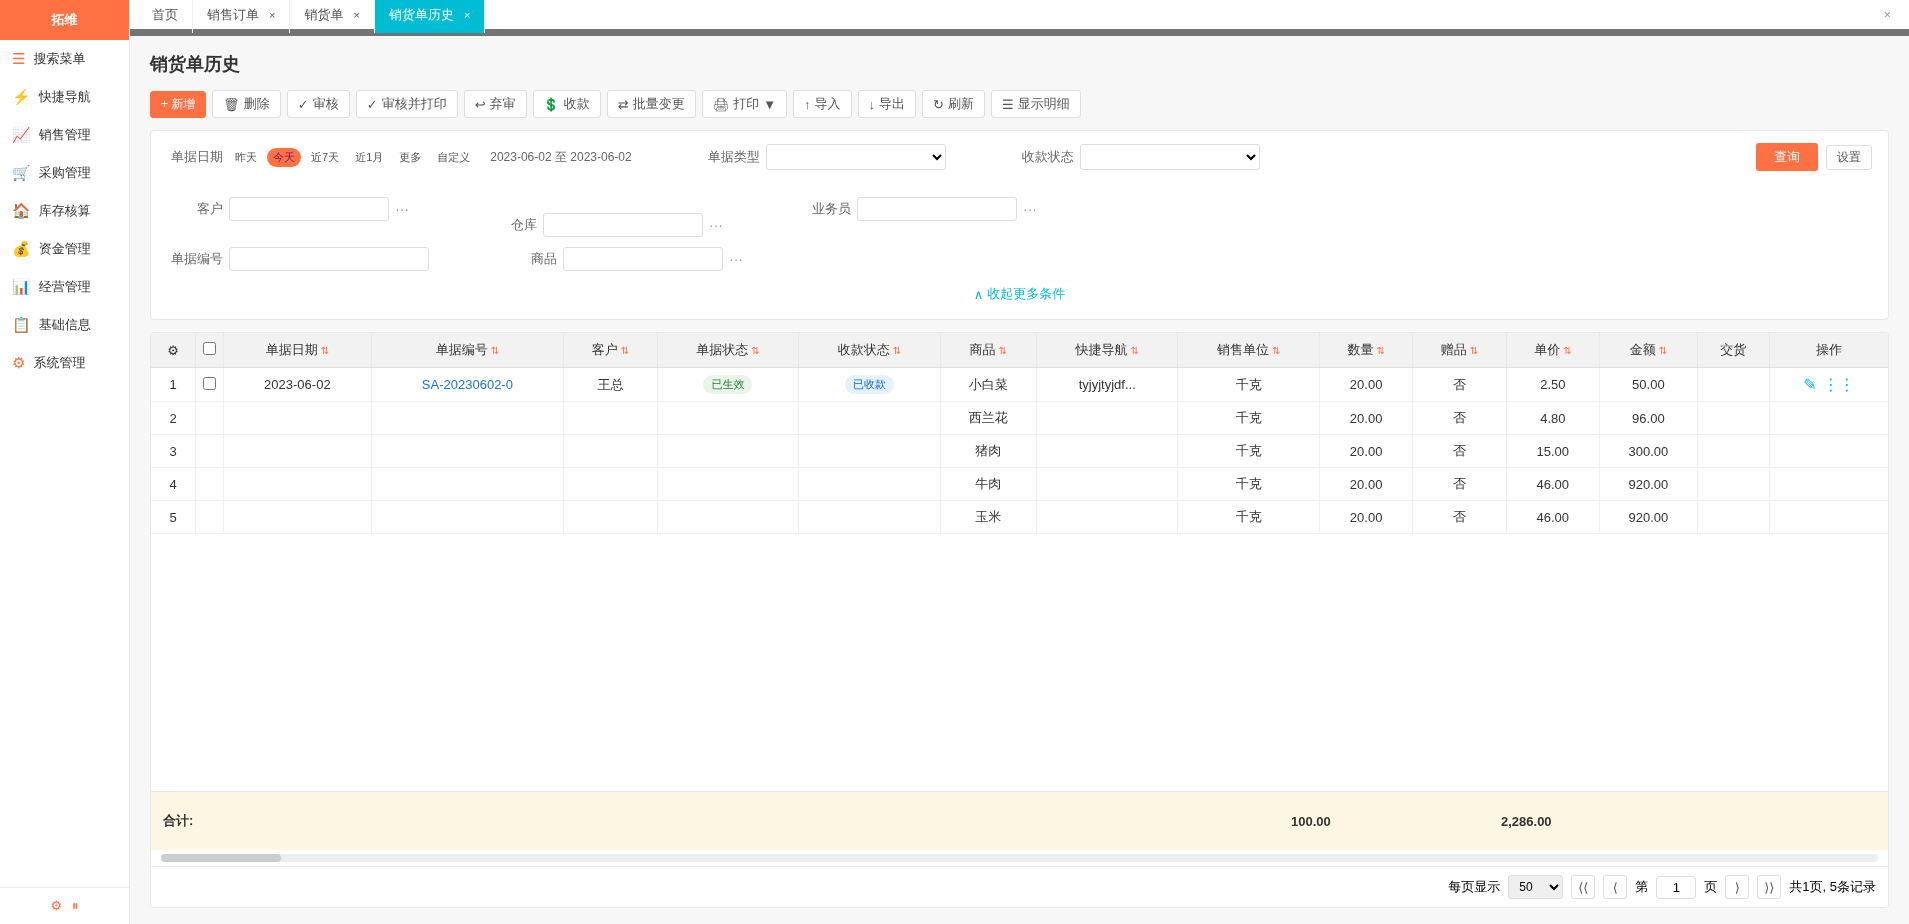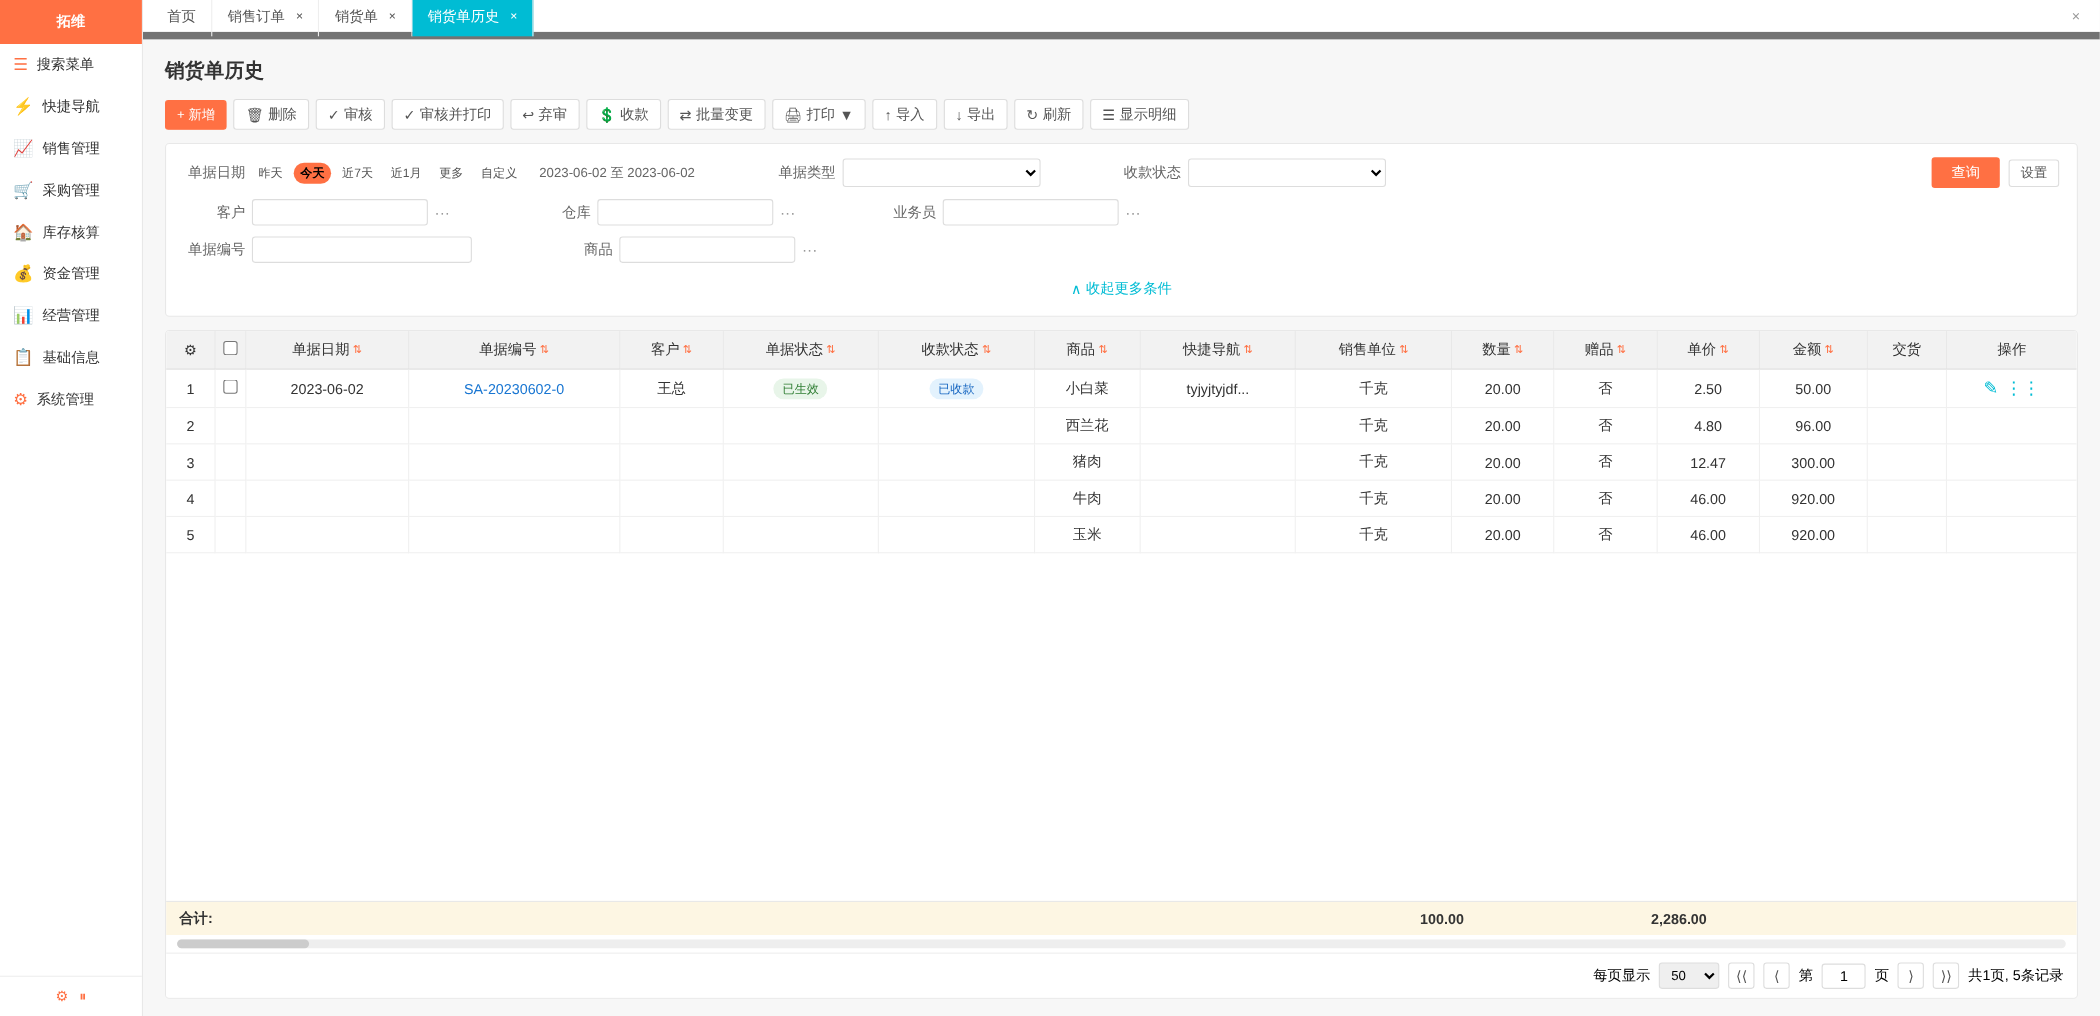--- a/index.html
+++ b/index.html
@@ -144,21 +144,21 @@
       cursor: pointer;
     }
     .date-shortcuts { display: flex; gap: 4px; align-items: center; }
     .date-short {
       padding: 2px 6px;
       font-size: 11px;
       cursor: pointer;
       color: #555;
       border-radius: 2px;
     }
-    .date-short.active { background: #ff7043; color: #000000; border-radius: 10px; font-weight: bold; }
+    .date-short.active { background: #ff7043; color: #701a75; border-radius: 10px; }
     .date-range { font-size: 12px; color: #666; }
     .ellipsis-btn { cursor: pointer; color: #999; font-size: 14px; }
     .collapse-btn {
       display: flex;
       align-items: center;
       justify-content: center;
       color: #00bcd4;
       cursor: pointer;
       font-size: 12px;
       gap: 4px;
@@ -210,21 +210,21 @@
       border-radius: 10px;
       font-size: 11px;
     }
     .status-active { background: #e8f5e9; color: #2e7d32; }
     .status-paid { background: #e3f2fd; color: #1565c0; }
     .action-btns { display: flex; gap: 6px; justify-content: center; }
     .action-btn { color: #00bcd4; cursor: pointer; font-size: 16px; }
 
     
     .table-footer {
-      padding: 6px 12px;
+      padding: 20px 12px;
       background: #fdf6e3;
       border-top: 1px solid #e8e8e8;
       display: flex;
       align-items: center;
       gap: 8px;
       font-size: 12px;
       flex-shrink: 0;
     }
     .footer-label { color: #333; font-weight: bold; }
     .footer-spacer { flex: 1; }
@@ -465,21 +465,21 @@
           <button class="settings-btn">设置</button>
         </div>
       </div>
 
       <div class="filter-row">
         <div class="filter-item">
           <span class="filter-label">客户</span>
           <input class="filter-input" type="text" style="">
           <span class="ellipsis-btn">···</span>
         </div>
-        <div class="filter-item" style="margin-left:60px;">
+        <div class="filter-item" style="margin-left:60px;margin-top:32px;">
           <span class="filter-label">仓库</span>
           <input class="filter-input" type="text" style="">
           <span class="ellipsis-btn">···</span>
         </div>
         <div class="filter-item" style="margin-left:60px;">
           <span class="filter-label">业务员</span>
           <input class="filter-input" type="text" style="">
           <span class="ellipsis-btn">···</span>
         </div>
       </div>
@@ -633,21 +633,21 @@
                 <td></td>
                 <td style="color:#1976d2;cursor:pointer;"></td>
                 <td></td>
                 <td></td>
                 <td></td>
                 <td>猪肉</td>
                 <td></td>
                 <td>千克</td>
                 <td>20.00</td>
                 <td>否</td>
-                <td>12.47</td>
+                <td>15.00</td>
                 <td>300.00</td>
                 <td></td>
                 <td></td>
               </tr>
               <tr>
                 <td>4</td>
                 <td class="checkbox-cell"></td>
                 <td></td>
                 <td style="color:#1976d2;cursor:pointer;"></td>
                 <td></td>

